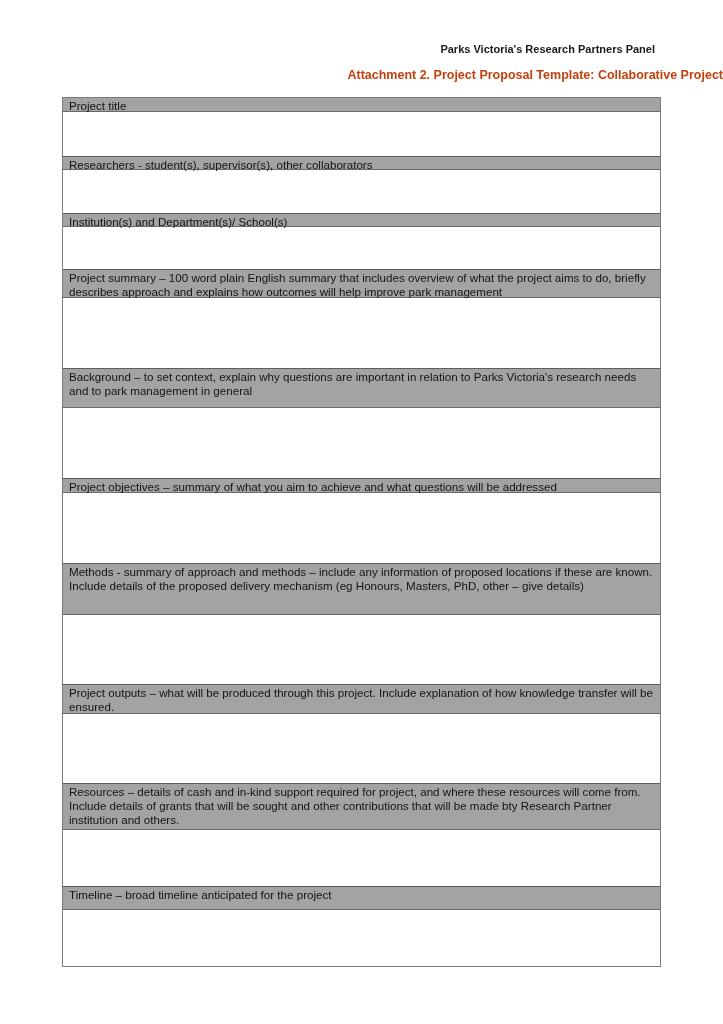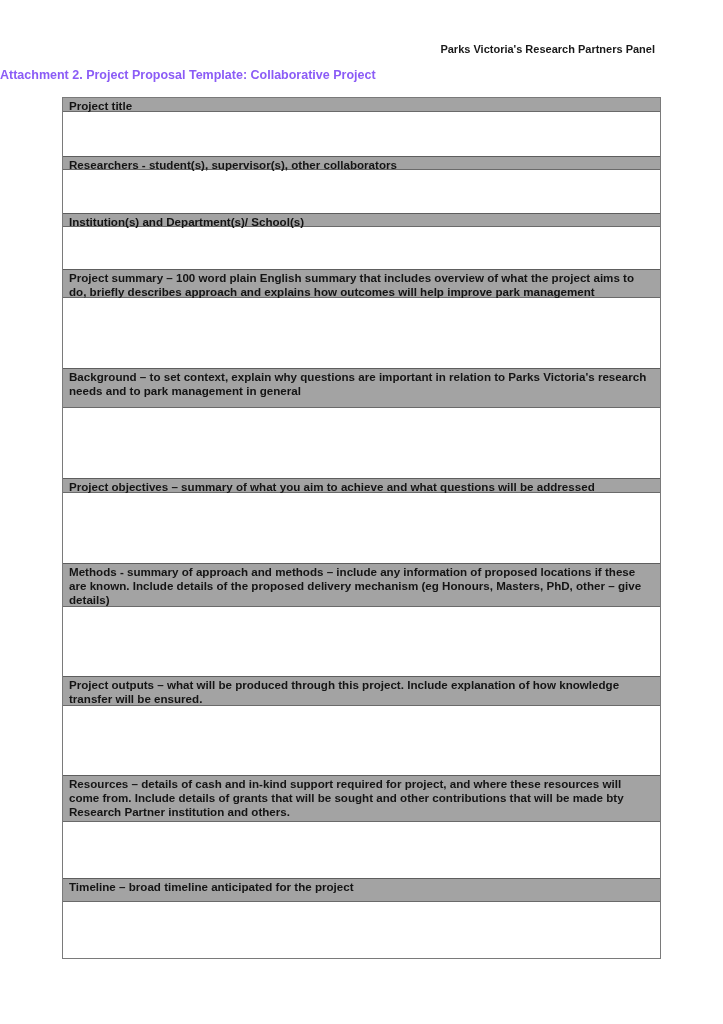--- a/index.html
+++ b/index.html
@@ -6,31 +6,31 @@
   body {
     width: 723px; height: 1024px; background: #ffffff; position: relative;
     font-family: "Liberation Sans", sans-serif; color: #111;
     overflow: hidden;
   }
   .panel-name {
     position: absolute; top: 43px; right: 68px;
     font-size: 11px; font-weight: bold; color: #1a1a1a;
   }
   .doc-title {
-    position: absolute; top: 68px; left: 0; width: 723px; text-align: left;
-    font-size: 12.5px; font-weight: bold; color: #8b5cf6;
+    position: absolute; top: 68px; left: 0; width: 723px; text-align: right;
+    font-size: 12.5px; font-weight: bold; color: #c2410c;
   }
   .form-table {
     position: absolute; left: 62px; top: 97px; width: 599px;
     border: 1px solid #7a7a7a; box-sizing: border-box;
   }
   .section-header {
     background: #a3a3a3; border-top: 1px solid #5e5e5e; border-bottom: 1px solid #6a6a6a;
     padding: 1px 6px 1px 6px; box-sizing: border-box;
-    font-size: 11.6px; font-weight: bold; line-height: 14px; color: #141414;
+    font-size: 11.6px; font-weight: normal; line-height: 14px; color: #141414;
   }
   .section-header:first-child { border-top: none; }
   .section-body { background: #ffffff; box-sizing: border-box; }
 </style>
 </head>
 <body>
 
 <div class="panel-name">Parks Victoria's Research Partners Panel</div>
 <div class="doc-title">Attachment 2. Project Proposal Template: Collaborative Project</div>
 
@@ -46,21 +46,21 @@
 
   <div class="section-header" style="height:29px">Project summary – 100 word plain English summary that includes overview of what the project aims to do, briefly describes approach and explains how outcomes will help improve park management</div>
   <div class="section-body" style="height:70px"></div>
 
   <div class="section-header" style="height:40px">Background – to set context, explain why questions are important in relation to Parks Victoria's research needs and to park management in general</div>
   <div class="section-body" style="height:70px"></div>
 
   <div class="section-header" style="height:15px">Project objectives – summary of what you aim to achieve and what questions will be addressed</div>
   <div class="section-body" style="height:70px"></div>
 
-  <div class="section-header" style="height:44px">Methods - summary of approach and methods – include any information of proposed locations if these are known. Include details of the proposed delivery mechanism (eg Honours, Masters, PhD, other – give details)</div>
+  <div class="section-header" style="height:52px">Methods - summary of approach and methods – include any information of proposed locations if these are known. Include details of the proposed delivery mechanism (eg Honours, Masters, PhD, other – give details)</div>
   <div class="section-body" style="height:69px"></div>
 
   <div class="section-header" style="height:30px">Project outputs – what will be produced through this project. Include explanation of how knowledge transfer will be ensured.</div>
   <div class="section-body" style="height:69px"></div>
 
   <div class="section-header" style="height:47px">Resources – details of cash and in-kind support required for project, and where these resources will come from. Include details of grants that will be sought and other contributions that will be made bty Research Partner institution and others.</div>
   <div class="section-body" style="height:56px"></div>
 
   <div class="section-header" style="height:24px">Timeline – broad timeline anticipated for the project</div>
   <div class="section-body" style="height:56px"></div>

